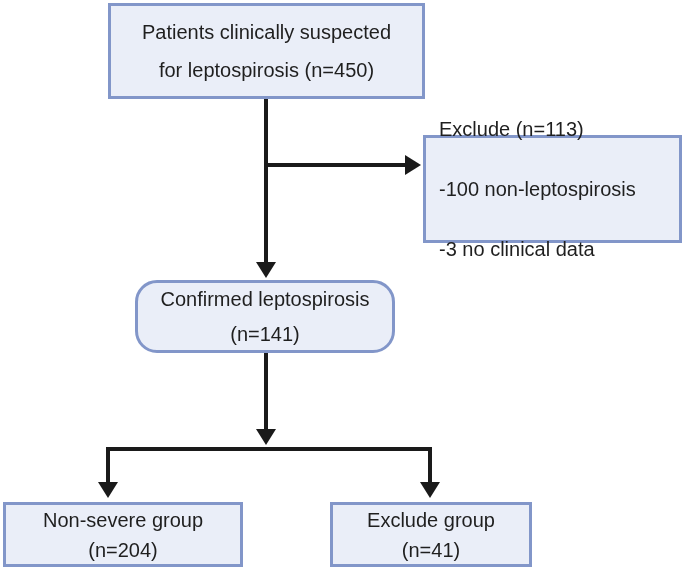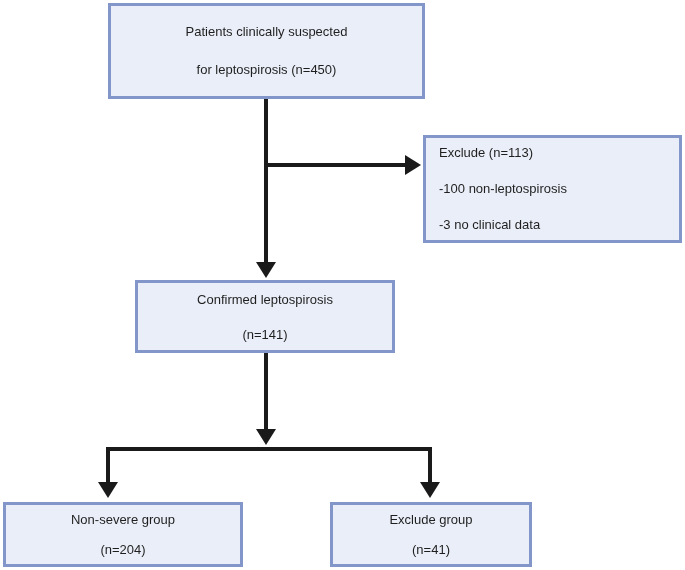--- a/index.html
+++ b/index.html
@@ -36,27 +36,27 @@
   }
   .node {
     position: absolute;
     background: var(--box-fill);
     border: 3px solid var(--box-border);
     display: flex;
     flex-direction: column;
     justify-content: center;
     align-items: center;
     text-align: center;
-    font-size: 13px;
+    font-size: 20px;
   }
   .node span { display: block; white-space: nowrap; }
   .node-suspected  { left: 108px; top: 3px;   width: 317px; height: 96px;  line-height: 38px; }
   .node-exclude    { left: 423px; top: 135px; width: 259px; height: 108px; line-height: 36px;
-                     align-items: flex-start; text-align: left; padding-left: 13px; }
-  .node-confirmed  { left: 135px; top: 280px; width: 260px; height: 73px;  line-height: 35px; }
+                     align-items: flex-start; text-align: left; padding-left: 13px; gap: 24px; }
+  .node-confirmed  { left: 135px; top: 280px; width: 260px; height: 73px;  line-height: 35px; border-radius: 22px; }
   .node-nonsevere  { left: 3px;   top: 502px; width: 240px; height: 65px;  line-height: 30px; }
   .node-severe     { left: 330px; top: 502px; width: 202px; height: 65px;  line-height: 30px; }
 </style>
 </head>
 <body>
 
 <div class="canvas">
 
   <svg class="arrows" viewBox="0 0 685 570" xmlns="http://www.w3.org/2000/svg">
 

